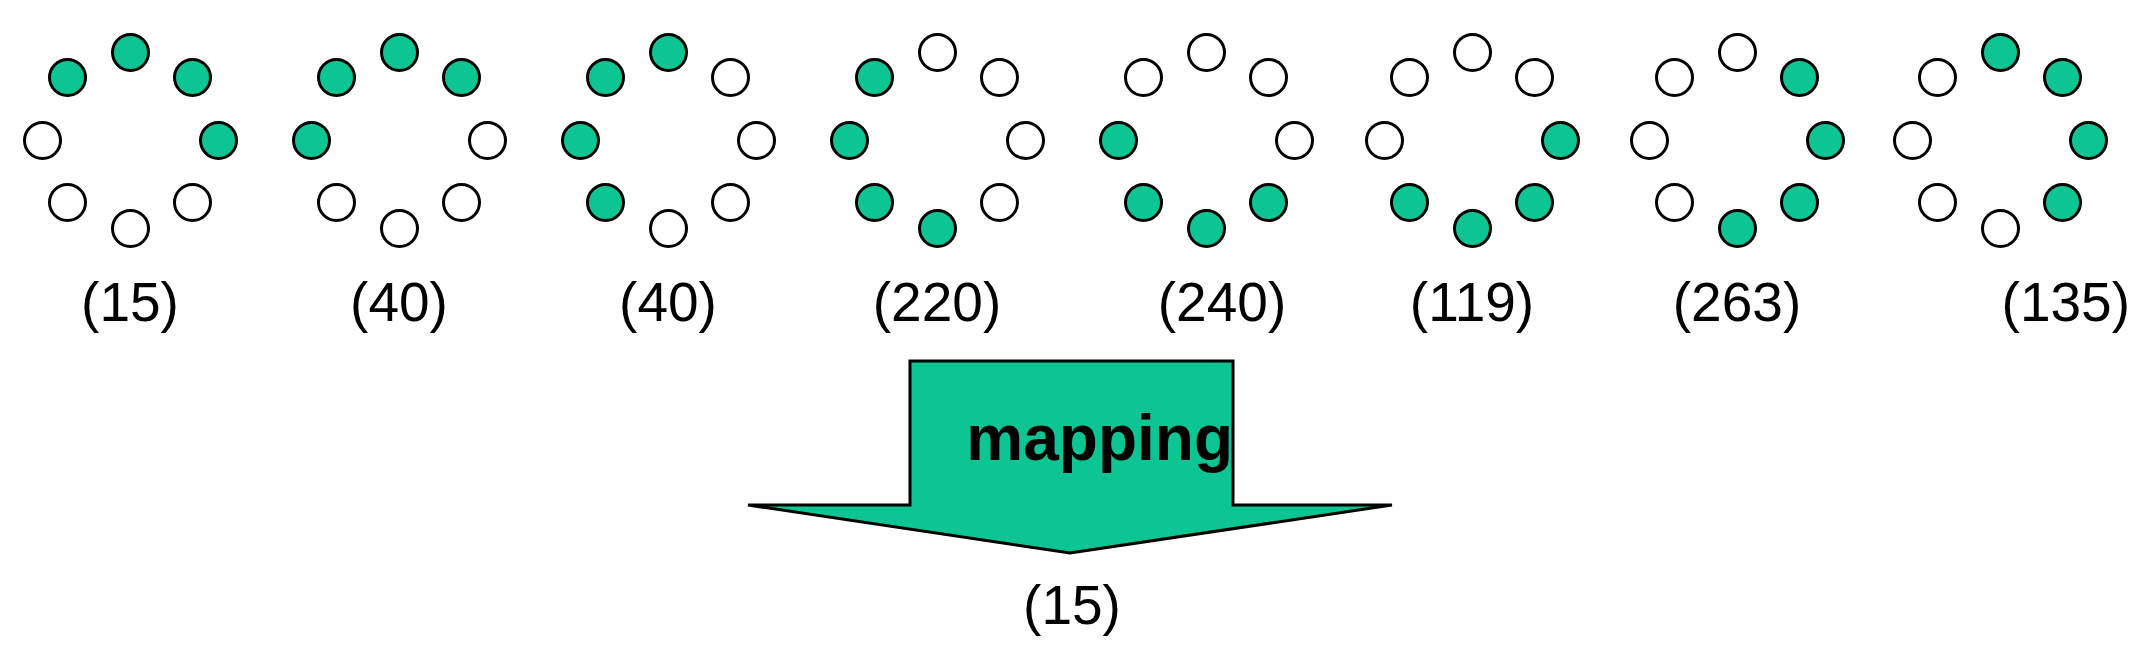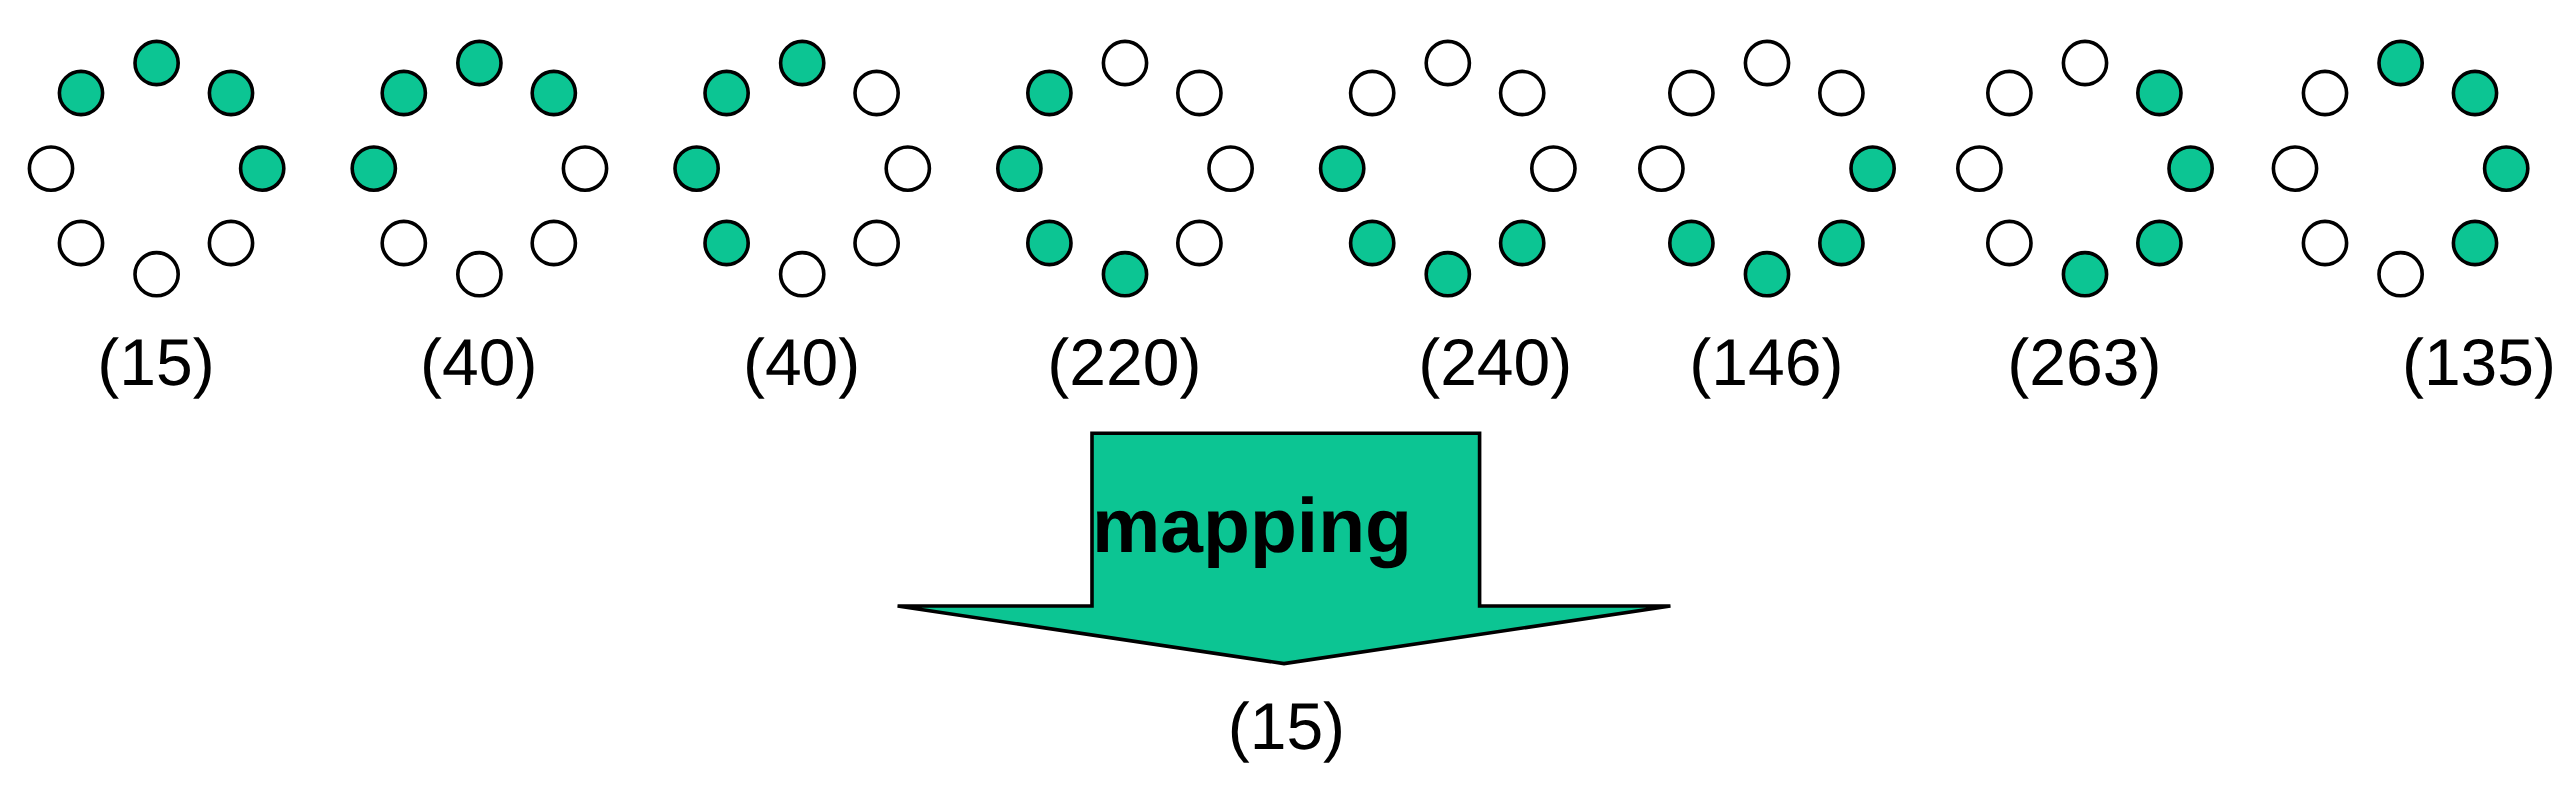--- a/index.html
+++ b/index.html
@@ -46,21 +46,21 @@
     top: 0;
     width: 2136px;
     height: 654px;
     pointer-events: none;
   }
   #arrow-label {
     position: absolute;
     left: 910px;
     top: 406px;
     width: 323px;
-    text-align: left;
+    text-align: right;
     font-size: 64px;
     font-weight: bold;
     line-height: 1;
     color: #000000;
   }
   #result-label {
     position: absolute;
     left: 942px;
     top: 575px;
     width: 260px;
@@ -123,32 +123,32 @@
       <div class="ring" style="left: 1096px; top: 30px;">
         <div class="dot empty" style="left: 178.5px; top: 90.5px;"></div>
         <div class="dot empty" style="left: 152.725px; top: 28.2746px;"></div>
         <div class="dot empty" style="left: 90.5px; top: 2.5px;"></div>
         <div class="dot empty" style="left: 28.2746px; top: 28.2746px;"></div>
         <div class="dot filled" style="left: 2.5px; top: 90.5px;"></div>
         <div class="dot filled" style="left: 28.2746px; top: 152.725px;"></div>
         <div class="dot filled" style="left: 90.5px; top: 178.5px;"></div>
         <div class="dot filled" style="left: 152.725px; top: 152.725px;"></div>
       </div>
-      <div class="ring-label" style="left: 1116px;">(240)</div>
+      <div class="ring-label" style="left: 1092px;">(240)</div>
       <div class="ring" style="left: 1362px; top: 30px;">
         <div class="dot filled" style="left: 178.5px; top: 90.5px;"></div>
         <div class="dot empty" style="left: 152.725px; top: 28.2746px;"></div>
         <div class="dot empty" style="left: 90.5px; top: 2.5px;"></div>
         <div class="dot empty" style="left: 28.2746px; top: 28.2746px;"></div>
         <div class="dot empty" style="left: 2.5px; top: 90.5px;"></div>
         <div class="dot filled" style="left: 28.2746px; top: 152.725px;"></div>
         <div class="dot filled" style="left: 90.5px; top: 178.5px;"></div>
         <div class="dot filled" style="left: 152.725px; top: 152.725px;"></div>
       </div>
-      <div class="ring-label" style="left: 1342px;">(146)</div>
+      <div class="ring-label" style="left: 1342px;">(119)</div>
       <div class="ring" style="left: 1627px; top: 30px;">
         <div class="dot filled" style="left: 178.5px; top: 90.5px;"></div>
         <div class="dot filled" style="left: 152.725px; top: 28.2746px;"></div>
         <div class="dot empty" style="left: 90.5px; top: 2.5px;"></div>
         <div class="dot empty" style="left: 28.2746px; top: 28.2746px;"></div>
         <div class="dot empty" style="left: 2.5px; top: 90.5px;"></div>
         <div class="dot empty" style="left: 28.2746px; top: 152.725px;"></div>
         <div class="dot filled" style="left: 90.5px; top: 178.5px;"></div>
         <div class="dot filled" style="left: 152.725px; top: 152.725px;"></div>
       </div>

